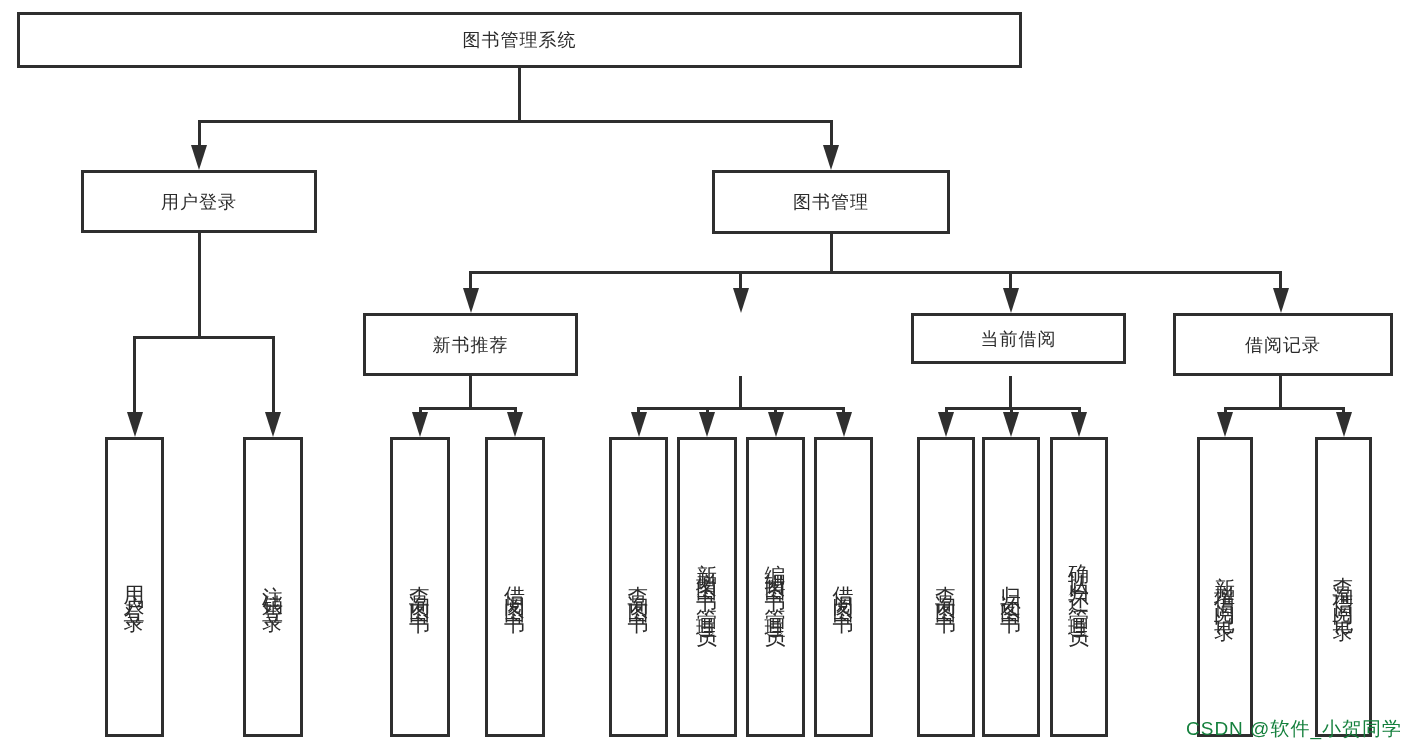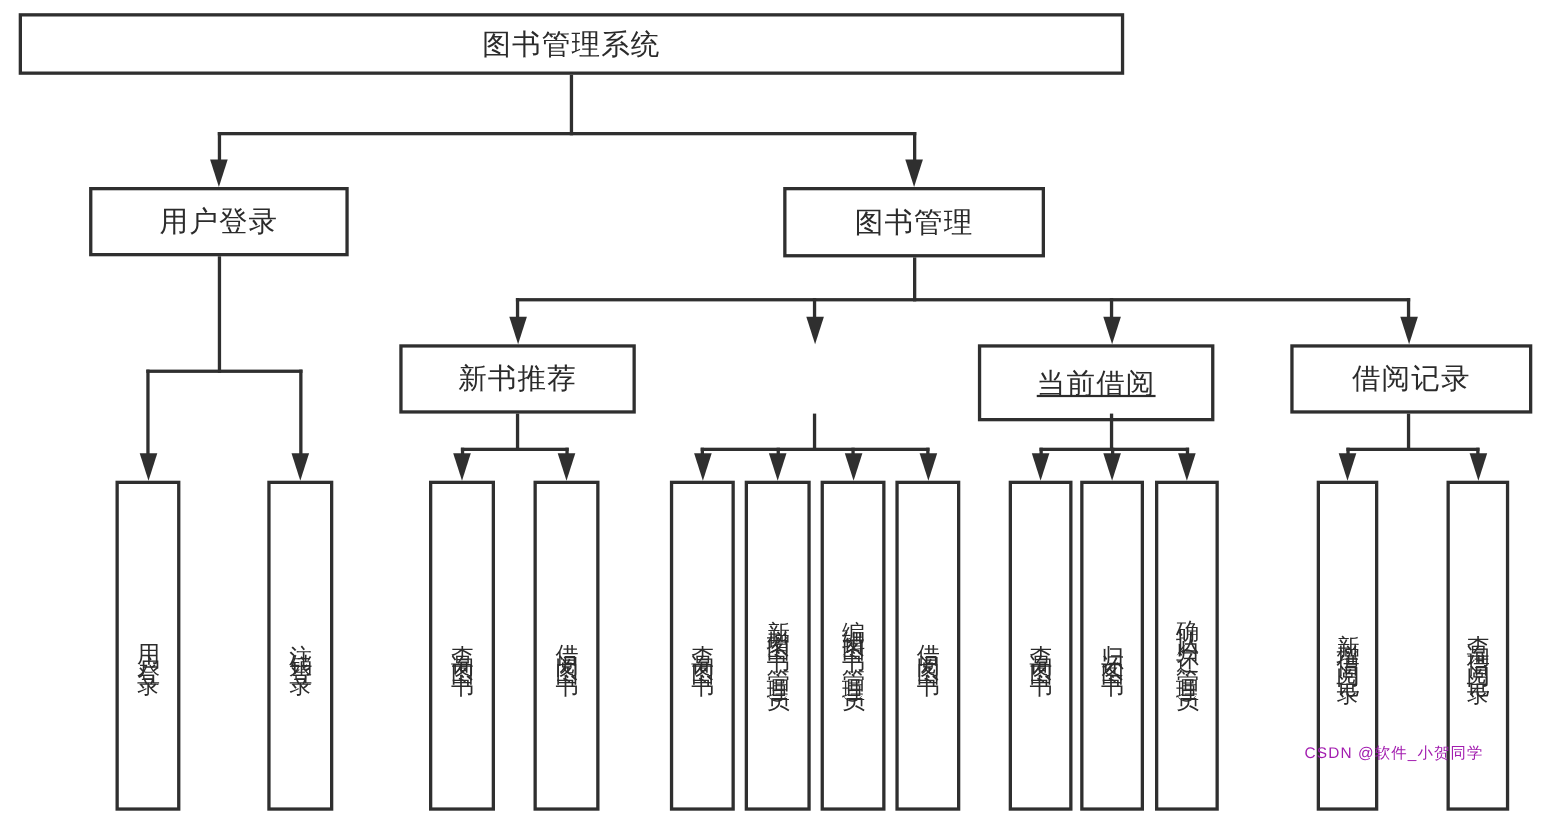--- a/index.html
+++ b/index.html
@@ -15,21 +15,21 @@
     position: absolute;
     box-sizing: border-box;
     border: 3px solid #2f2f2f;
     background: #ffffff;
     display: flex;
     align-items: center;
     justify-content: center;
     color: #2b2b2b;
   }
   .hlabel {
-    font-size: 26px;
+    font-size: 18px;
     letter-spacing: 1px;
     white-space: nowrap;
   }
   .vlabel {
     writing-mode: vertical-rl;
     text-orientation: mixed;
     font-size: 21px;
     letter-spacing: 9px;
     line-height: 1;
     white-space: nowrap;
@@ -42,24 +42,24 @@
     position: absolute;
     width: 0;
     height: 0;
     border-left: 8px solid transparent;
     border-right: 8px solid transparent;
     border-top: 25px solid #2f2f2f;
   }
   .watermark {
     position: absolute;
     left: 1186px;
-    top: 676px;
-    font-size: 14px;
+    top: 716px;
+    font-size: 19px;
     letter-spacing: 1px;
-    color: #a21caf;
+    color: #15803d;
     white-space: nowrap;
     z-index: 5;
   }
 </style>
 </head>
 <body>
 
 <div id="canvas">
   <div class="watermark">CSDN @软件_小贺同学</div>
 <div class="box" style="left: 17px; top: 12px; width: 1005px; height: 56px;">
@@ -91,21 +91,21 @@
     </div>
     <div class="box" style="left: 677px; top: 437px; width: 60px; height: 300px;">
       <span class="vlabel">新增图书（管理员）</span>
     </div>
     <div class="box" style="left: 746px; top: 437px; width: 59px; height: 300px;">
       <span class="vlabel">编辑图书（管理员）</span>
     </div>
     <div class="box" style="left: 814px; top: 437px; width: 59px; height: 300px;">
       <span class="vlabel">借阅图书</span>
     </div>
-    <div class="box" style="left: 889px; top: 313px; width: 215px; height: 70px; text-decoration: underline;">
+    <div class="box" style="left: 911px; top: 313px; width: 215px; height: 51px;">
       <span class="hlabel">当前借阅</span>
     </div>
     <div class="box" style="left: 917px; top: 437px; width: 58px; height: 300px;">
       <span class="vlabel">查询图书</span>
     </div>
     <div class="box" style="left: 982px; top: 437px; width: 58px; height: 300px;">
       <span class="vlabel">归还图书</span>
     </div>
     <div class="box" style="left: 1050px; top: 437px; width: 58px; height: 300px;">
       <span class="vlabel">确认归还（管理员）</span>

